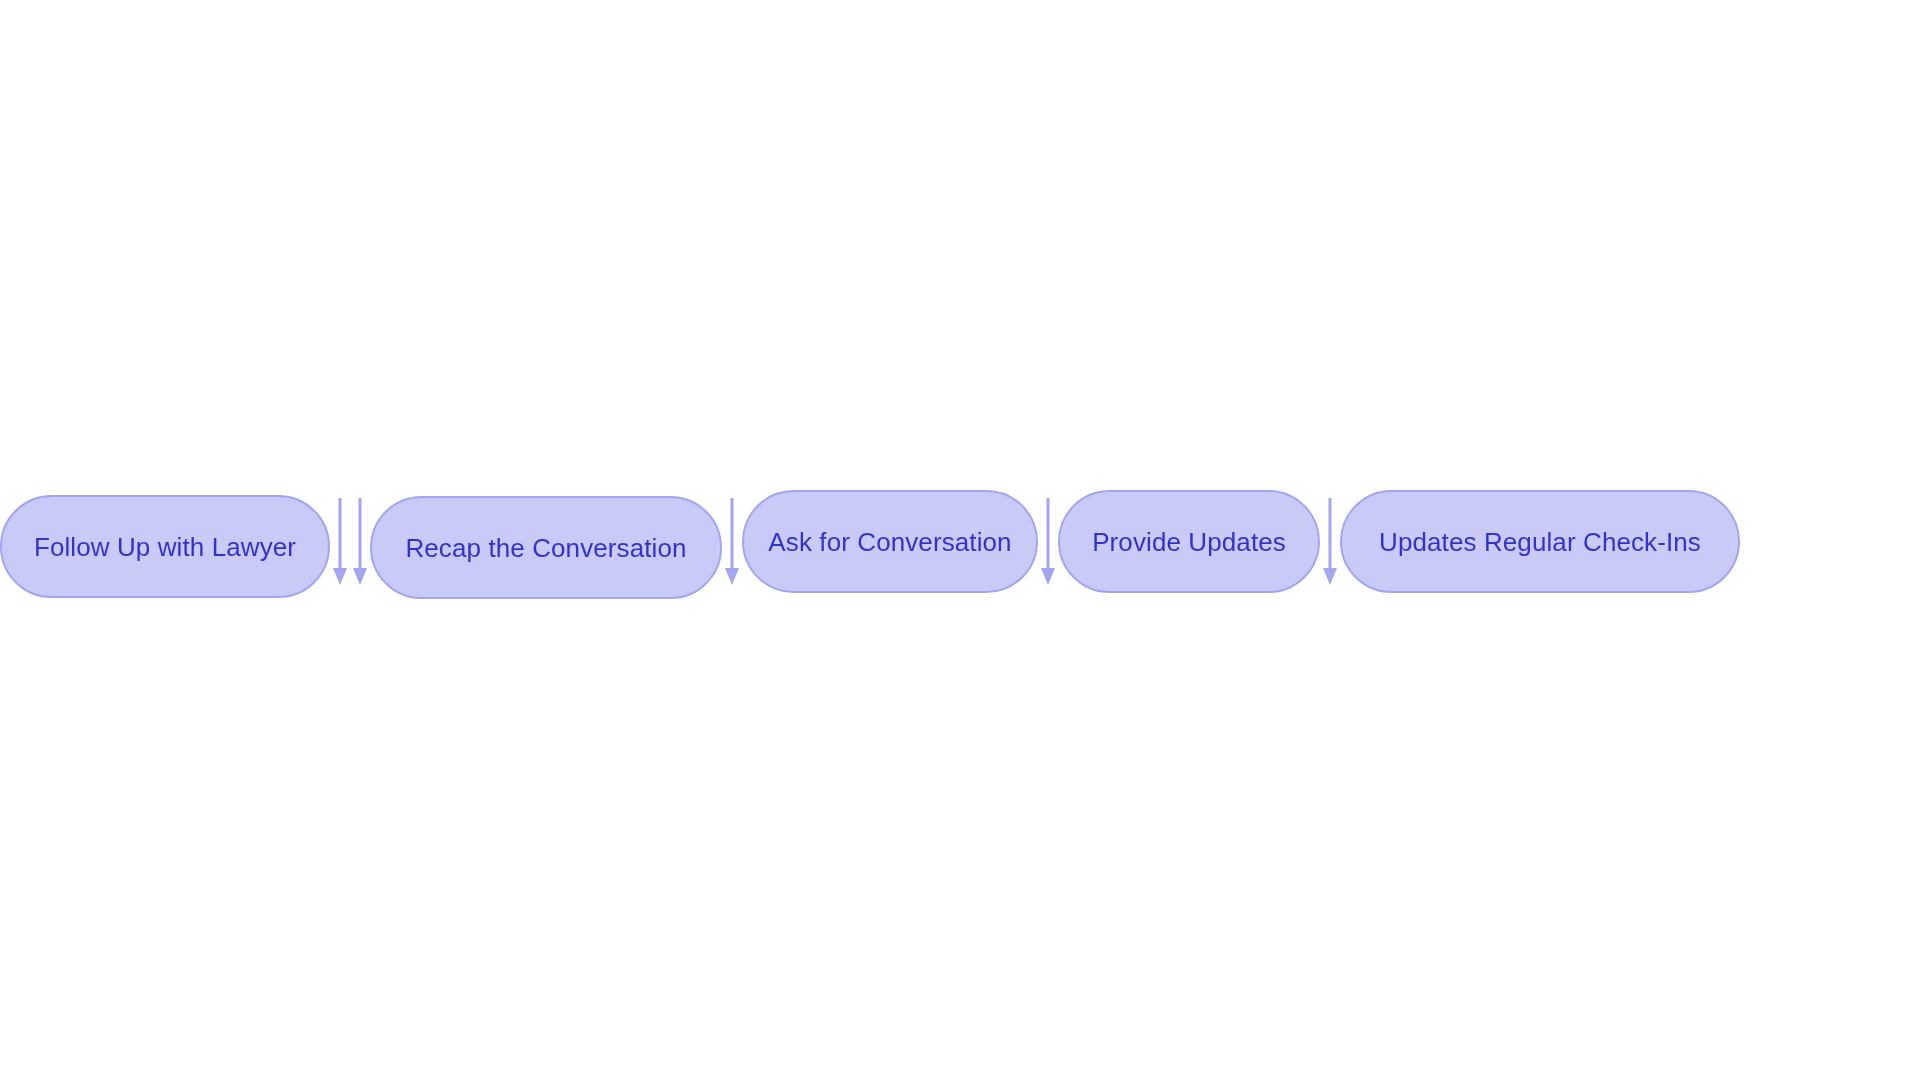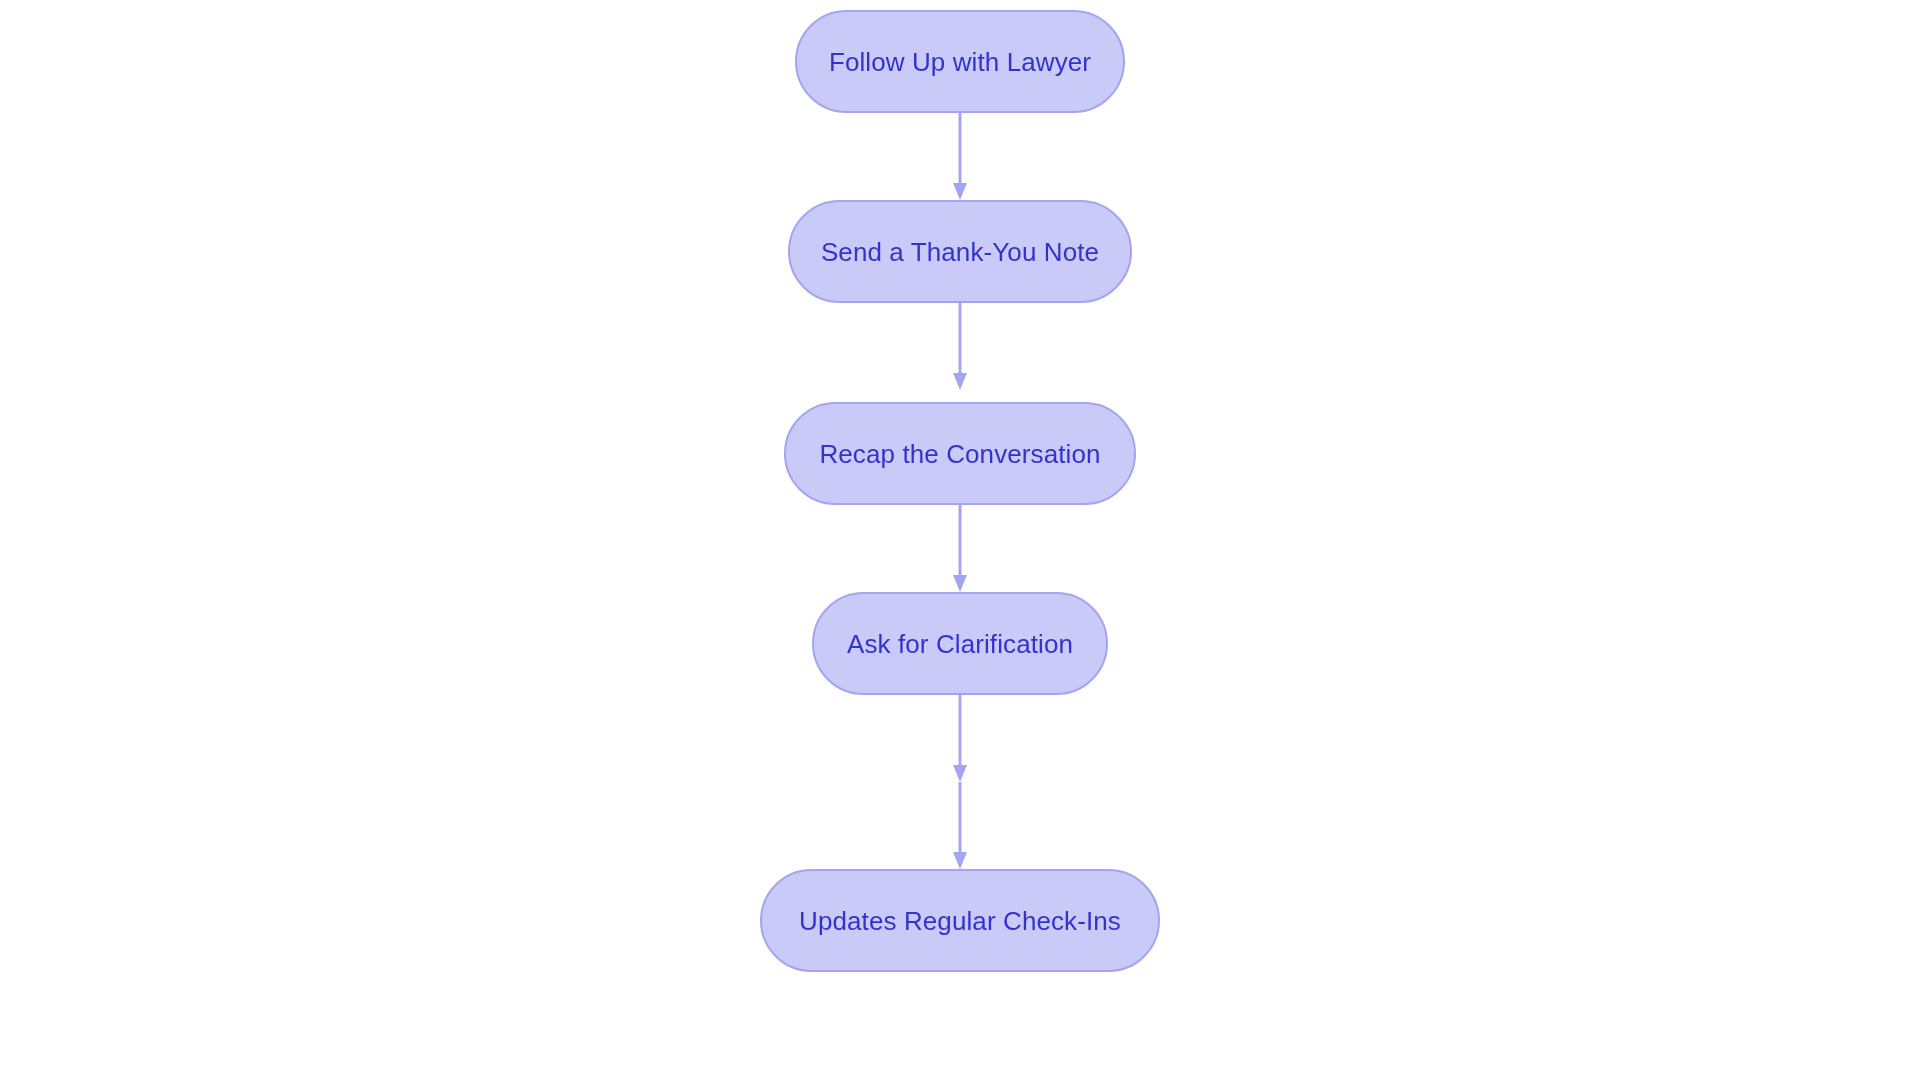--- a/index.html
+++ b/index.html
@@ -22,21 +22,21 @@
     background: #ffffff;
   }
 
   .flow-column {
     position: absolute;
     left: 0;
     top: 0;
     width: 1920px;
     height: 1083px;
     display: flex;
-    flex-direction: column;
+    flex-direction: row;
     align-items: center;
     justify-content: flex-start;
   }
 
   .flow-node {
     box-sizing: border-box;
     height: 103px;
     border-radius: 52px;
     background: #c9caf8;
     border: 2px solid #a3a5f0;
@@ -91,53 +91,53 @@
       <span class="flow-node-label">Follow Up with Lawyer</span>
     </div>
 
     <div class="flow-connector">
       <svg viewBox="0 0 20 87" xmlns="http://www.w3.org/2000/svg" aria-hidden="true">
         <line class="connector-stem" x1="10" y1="0" x2="10" y2="71"></line>
         <polygon class="connector-head" points="3,70 17,70 10,87"></polygon>
       </svg>
     </div>
 
-    <div class="flow-node" id="node-2" style="width:344px;">
-      <span class="flow-node-label">Send a Thank-You Note</span>
-    </div>
 
     <div class="flow-connector">
       <svg viewBox="0 0 20 87" xmlns="http://www.w3.org/2000/svg" aria-hidden="true">
         <line class="connector-stem" x1="10" y1="0" x2="10" y2="71"></line>
         <polygon class="connector-head" points="3,70 17,70 10,87"></polygon>
       </svg>
     </div>
 
     <div class="flow-node" id="node-3" style="width:352px;margin-top:12px;">
       <span class="flow-node-label">Recap the Conversation</span>
     </div>
 
     <div class="flow-connector">
       <svg viewBox="0 0 20 87" xmlns="http://www.w3.org/2000/svg" aria-hidden="true">
         <line class="connector-stem" x1="10" y1="0" x2="10" y2="71"></line>
         <polygon class="connector-head" points="3,70 17,70 10,87"></polygon>
       </svg>
     </div>
 
     <div class="flow-node" id="node-4" style="width:296px;">
-      <span class="flow-node-label">Ask for Clarification</span>
+      <span class="flow-node-label">Ask for Conversation</span>
     </div>
 
     <div class="flow-connector">
       <svg viewBox="0 0 20 87" xmlns="http://www.w3.org/2000/svg" aria-hidden="true">
         <line class="connector-stem" x1="10" y1="0" x2="10" y2="71"></line>
         <polygon class="connector-head" points="3,70 17,70 10,87"></polygon>
       </svg>
     </div>
 
+    <div class="flow-node" id="node-5" style="width:262px;">
+      <span class="flow-node-label">Provide Updates</span>
+    </div>
 
     <div class="flow-connector">
       <svg viewBox="0 0 20 87" xmlns="http://www.w3.org/2000/svg" aria-hidden="true">
         <line class="connector-stem" x1="10" y1="0" x2="10" y2="71"></line>
         <polygon class="connector-head" points="3,70 17,70 10,87"></polygon>
       </svg>
     </div>
 
     <div class="flow-node" id="node-6" style="width:400px;">
       <span class="flow-node-label">Updates Regular Check-Ins</span>

